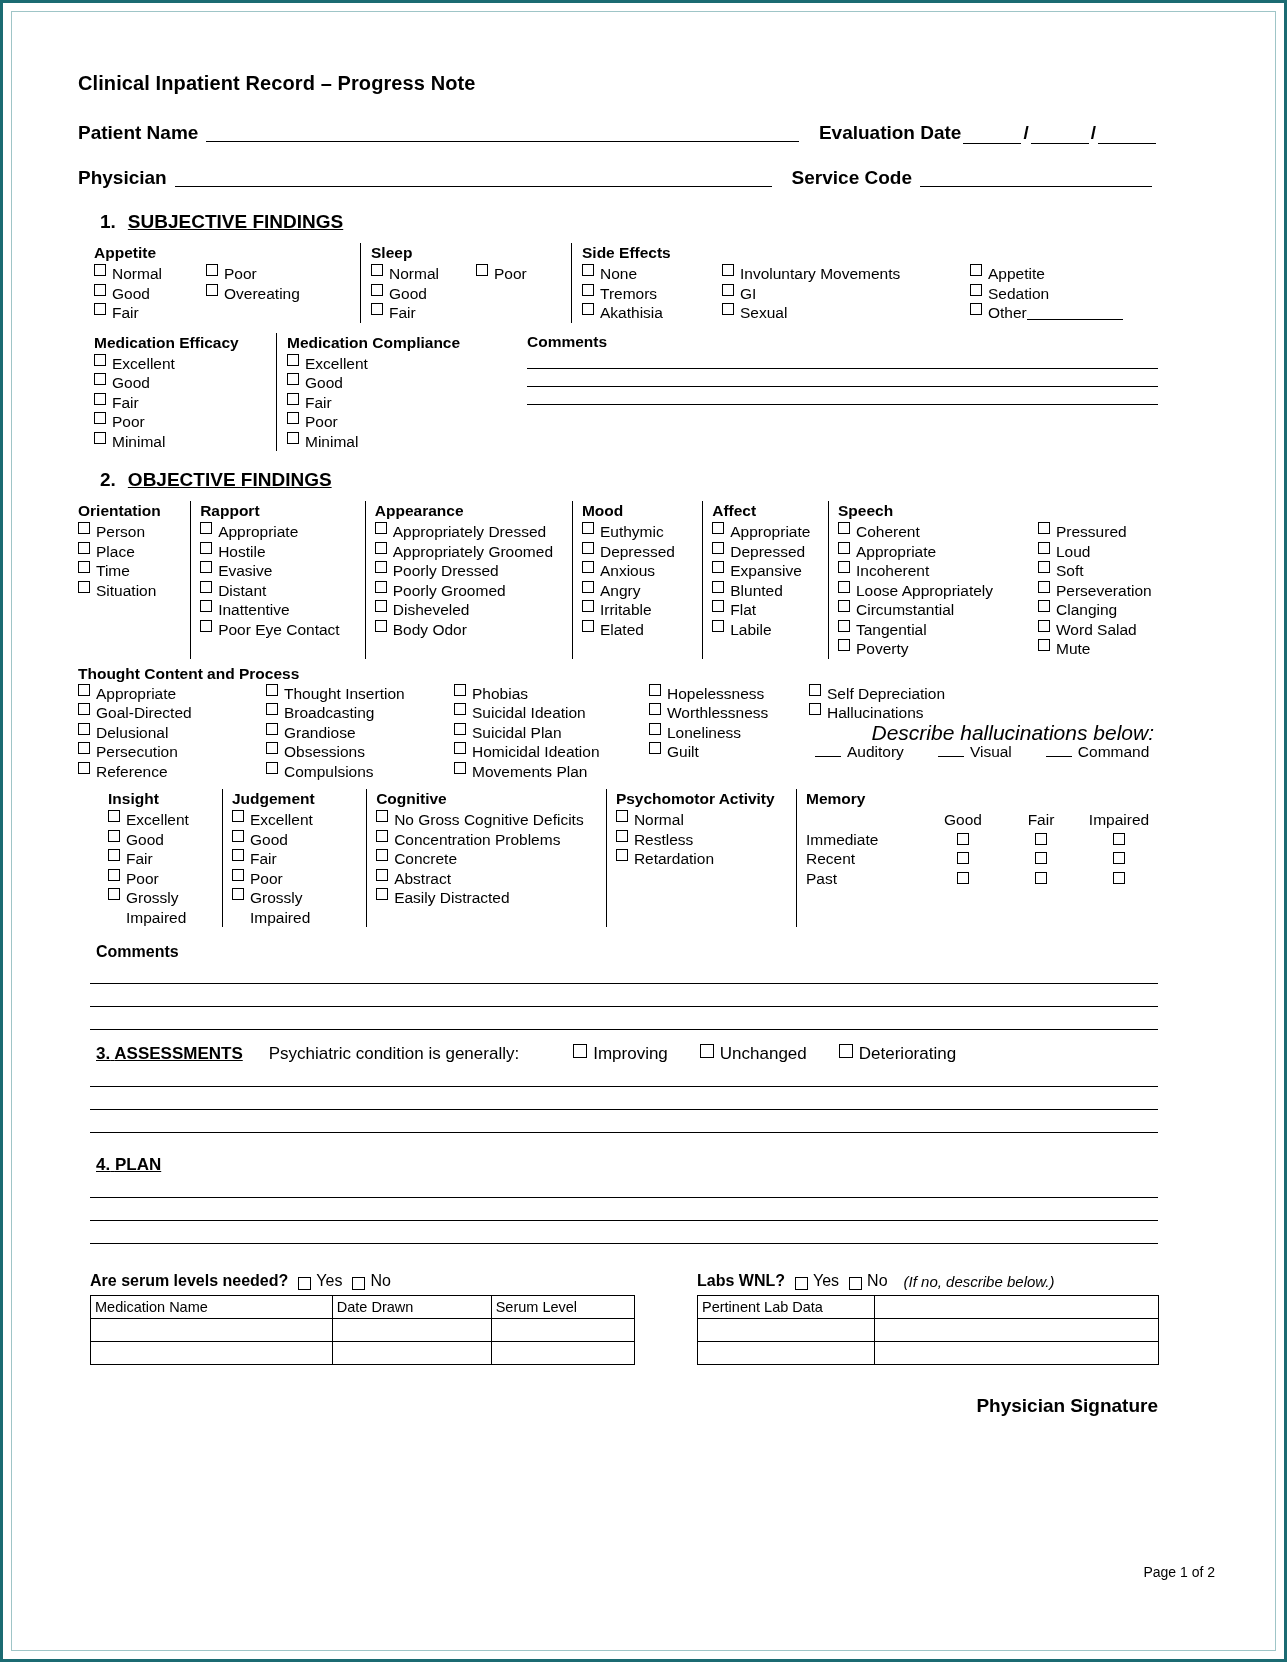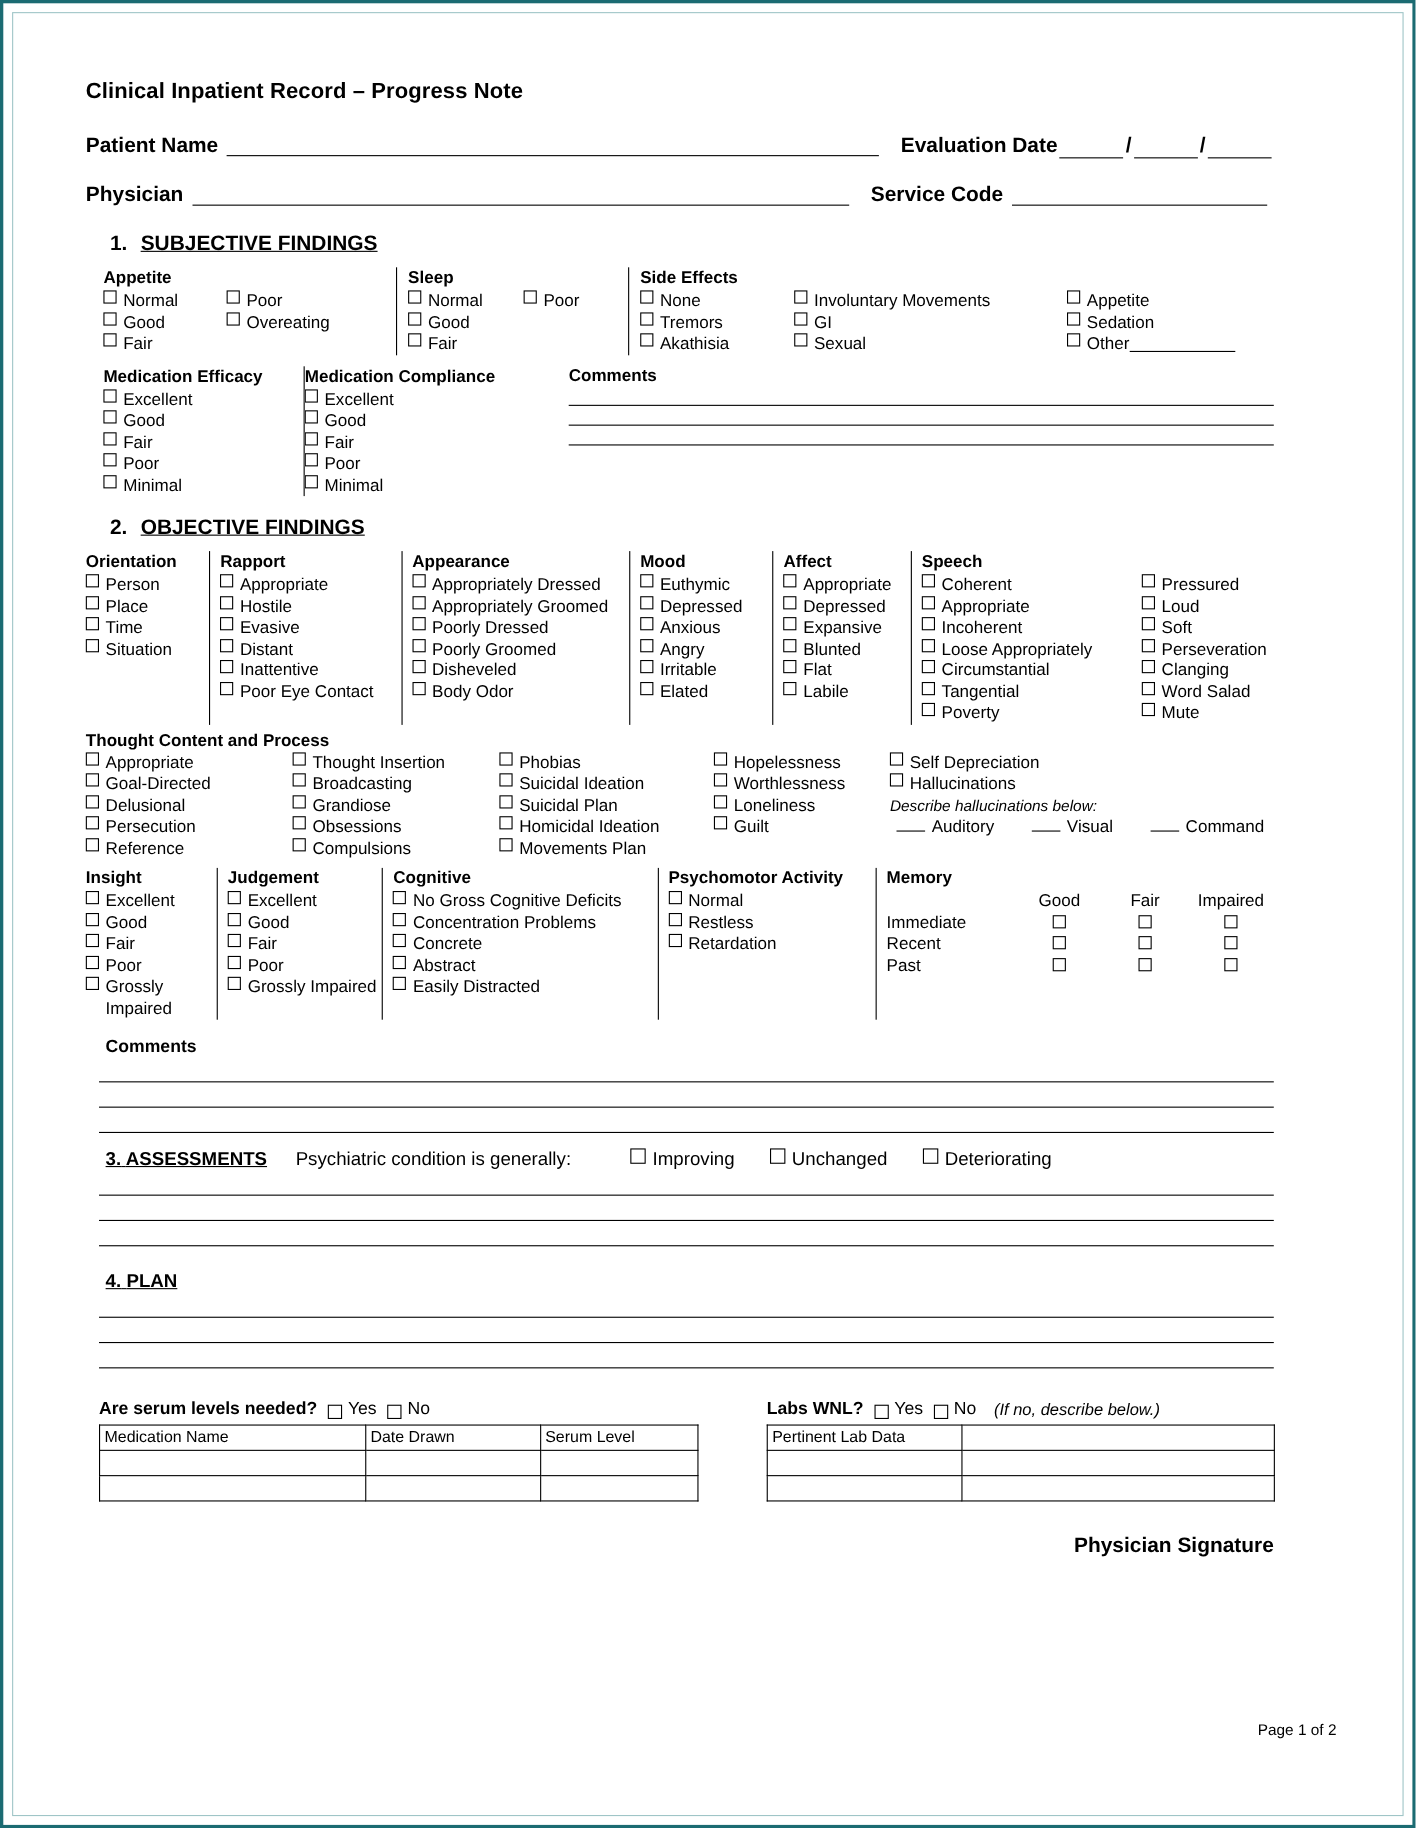--- a/index.html
+++ b/index.html
@@ -119,21 +119,21 @@
   .sub-wrap { margin-left: 16px; }
   .sub-top { display: flex; align-items: center; }
   .pane { padding: 0 0 0 0; }
   .vline { border-left: 1.4px solid #000; }
   .pane-appetite { width: 266px; }
   .pane-sleep { width: 200px; padding-left: 10px; }
   .pane-side { padding-left: 10px; flex: 1; }
   .two-col { display: flex; }
   .sub-mid { display: flex; margin-top: 10px; }
   .pane-eff { width: 182px; }
-  .pane-comp { width: 222px; }
+  .pane-comp { padding-left: 10px; width: 222px; }
   .pane-comments { padding-left: 18px; flex: 1; }
   .comments-title { font-size: 15.5px; font-weight: bold; margin-bottom: 10px; }
   .comment-lines .rule { margin-top: 17px; }
 
   
   .obj-wrap { margin-left: 0px; }
   .obj-top { display: flex; align-items: stretch; }
   .obj-top .col { padding-left: 9px; }
   .c-orient { width: 124px; padding-left: 0 !important; }
   .c-rapport { width: 182px; }
@@ -149,42 +149,43 @@
   .tcp { margin-top: 6px; }
   .tcp-title { font-size: 15.5px; font-weight: bold; margin-bottom: 1px; }
   .tcp-cols { display: flex; }
   .tcp-cols .tc { }
   .tc1 { width: 188px; }
   .tc2 { width: 188px; }
   .tc3 { width: 195px; }
   .tc4 { width: 160px; }
   .tc5 { flex: 1; }
   .describe {
-    font-size: 14px;
+    font-size: 21px;
     font-style: italic;
     line-height: 19.5px;
+    text-align: right;
     padding-right: 4px;
   }
   .hall-row {
     font-size: 15.5px;
     line-height: 19.5px;
     display: flex;
     gap: 34px;
     padding-left: 6px;
   }
   .hall-row .ublank {
     display: inline-block;
     width: 26px;
     border-bottom: 1.5px solid #000;
     height: .85em;
     margin-right: 6px;
   }
 
   
-  .ins-row { display: flex; margin-top: 8px; align-items: stretch; }
+  .ins-row { display: flex; margin-top: 8px; align-items: stretch; margin-left: 30px; }
   .ins-row .col { padding-left: 9px; }
   .c-insight { width: 124px; padding-left: 0 !important; }
   .c-judge { width: 146px; }
   .c-cog { width: 250px; }
   .c-psy { width: 196px; }
   .c-mem { flex: 1; padding-left: 12px; }
   .wrapped { white-space: normal; }
 
   
   .mem-head {

